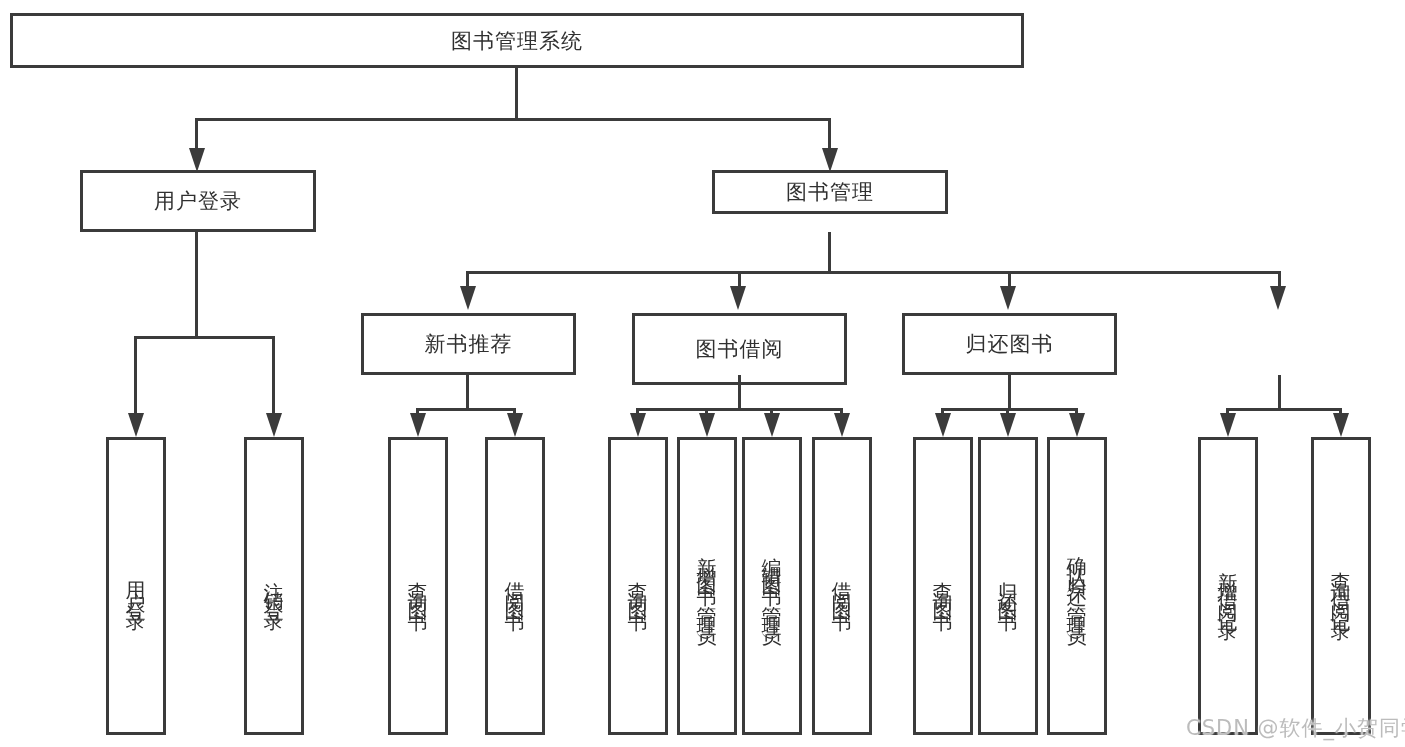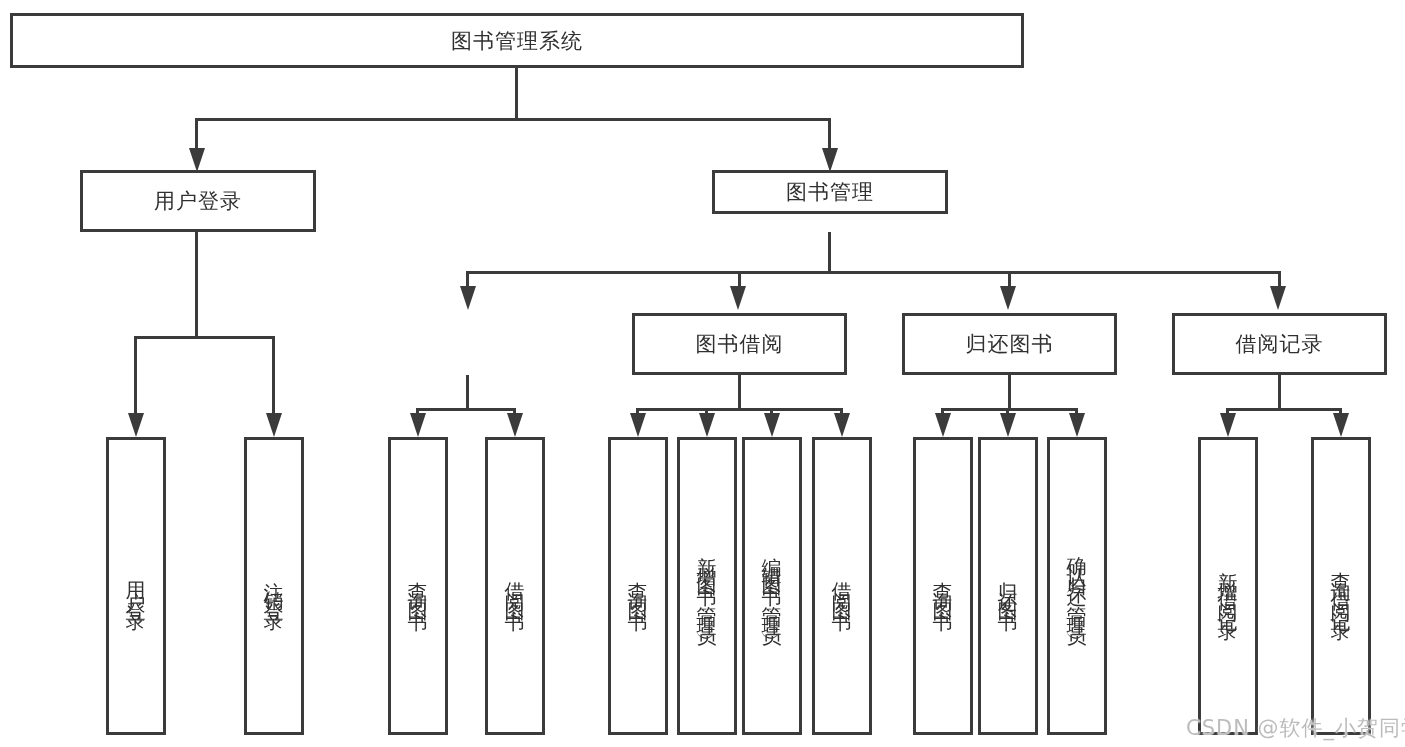--- a/index.html
+++ b/index.html
@@ -70,28 +70,28 @@
   <div class="hl" style="left:466px;top:271px;width:815px"></div>
   <div class="vl" style="left:466px;top:271px;height:16px"></div>
   <div class="ar" style="left:460px;top:286px"></div>
   <div class="vl" style="left:738px;top:271px;height:16px"></div>
   <div class="ar" style="left:730px;top:286px"></div>
   <div class="vl" style="left:1008px;top:271px;height:16px"></div>
   <div class="ar" style="left:1000px;top:286px"></div>
   <div class="vl" style="left:1278px;top:271px;height:16px"></div>
   <div class="ar" style="left:1270px;top:286px"></div>
 
-  <div class="box h" style="left:632px;top:313px;width:215px;height:62px">
+  <div class="box h" style="left:361px;top:313px;width:215px;height:62px">
+    <span>新书推荐</span>
+  </div>
+  <div class="box h" style="left:632px;top:313px;width:215px;height:72px">
     <span>图书借阅</span>
   </div>
   <div class="box h" style="left:902px;top:313px;width:215px;height:62px">
     <span>归还图书</span>
-  </div>
-  <div class="box h" style="left:1172px;top:313px;width:215px;height:62px">
-    <span>借阅记录</span>
   </div>
 
   <div class="vl" style="left:466px;top:375px;height:36px"></div>
   <div class="hl" style="left:416px;top:408px;width:100px"></div>
   <div class="vl" style="left:416px;top:408px;height:7px"></div>
   <div class="ar" style="left:410px;top:413px"></div>
   <div class="vl" style="left:513px;top:408px;height:7px"></div>
   <div class="ar" style="left:507px;top:413px"></div>
 
   <div class="vl" style="left:738px;top:375px;height:36px"></div>

